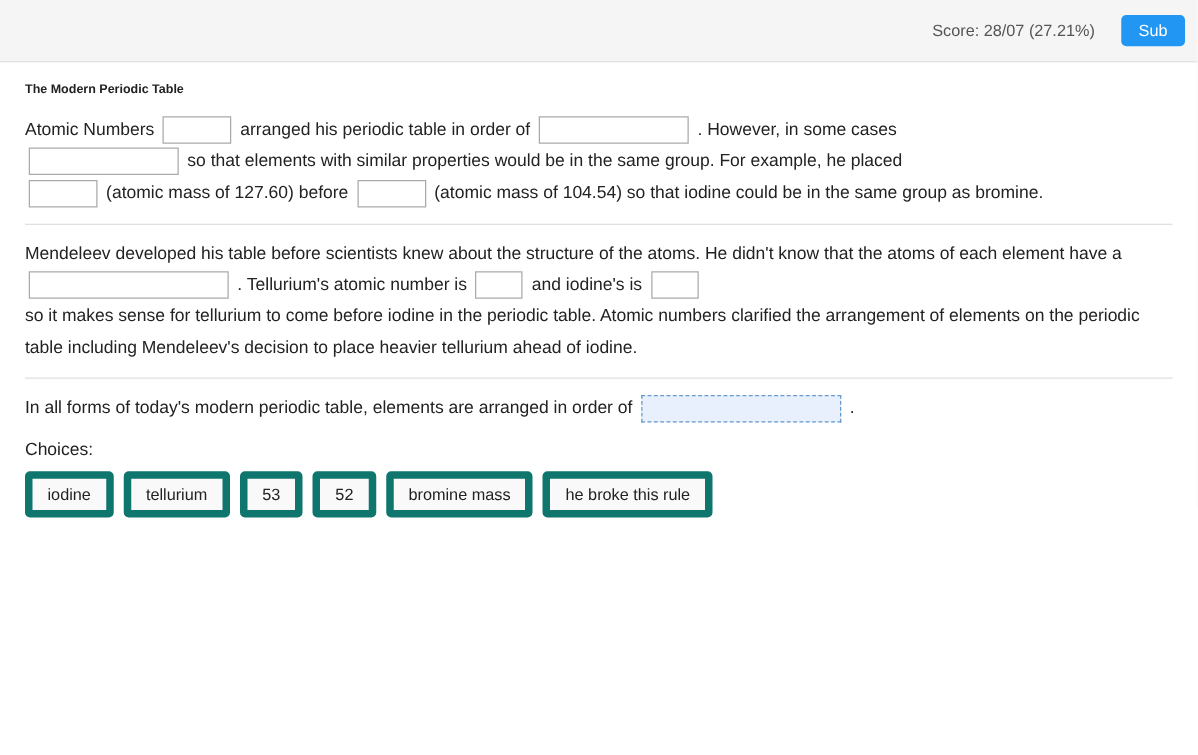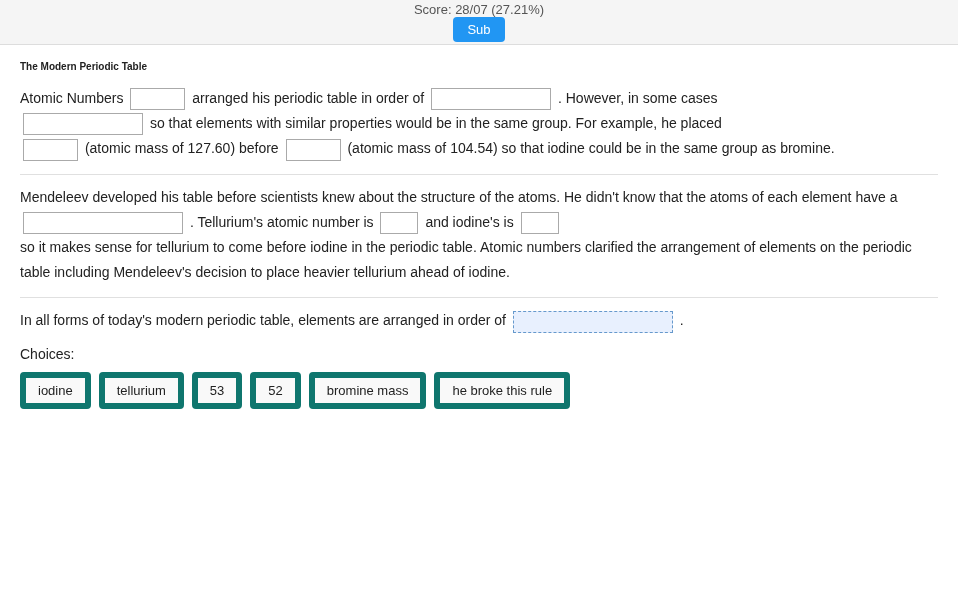--- a/index.html
+++ b/index.html
@@ -6,25 +6,24 @@
     body {
       font-family: Arial, sans-serif;
       font-size: 14px;
       background: #f5f5f5;
       color: #222;
     }
     .top-bar {
       display: flex;
       justify-content: flex-end;
       align-items: center;
-      padding: 2px 10px;
+      padding: 12px 10px;
       background: #f5f5f5;
       border-bottom: 1px solid #ddd;
-      gap: 0;
-      flex-direction: column;
+      gap: 21px;
     }
     .btn-save {
       background: #fff;
       border: 1px solid #aaa;
       padding: 5px 12px;
       border-radius: 4px;
       cursor: pointer;
       font-size: 13px;
     }
     .btn-submit {

